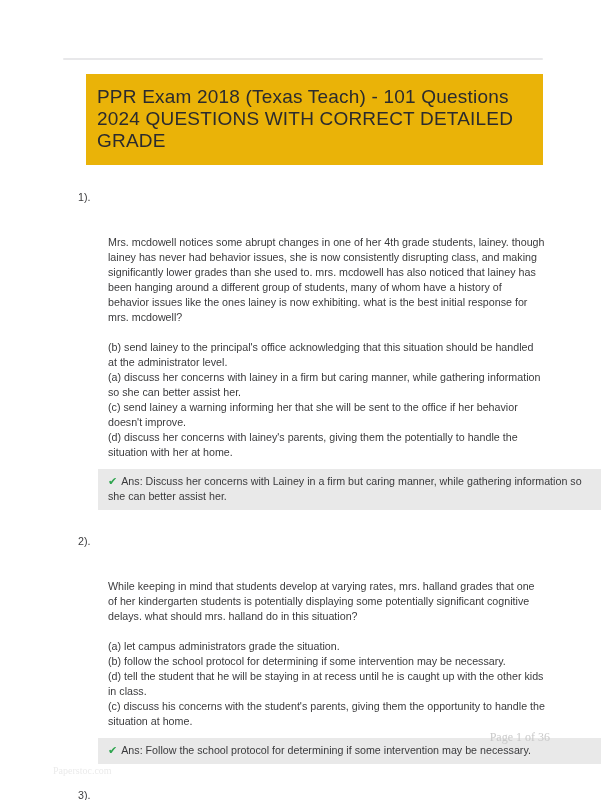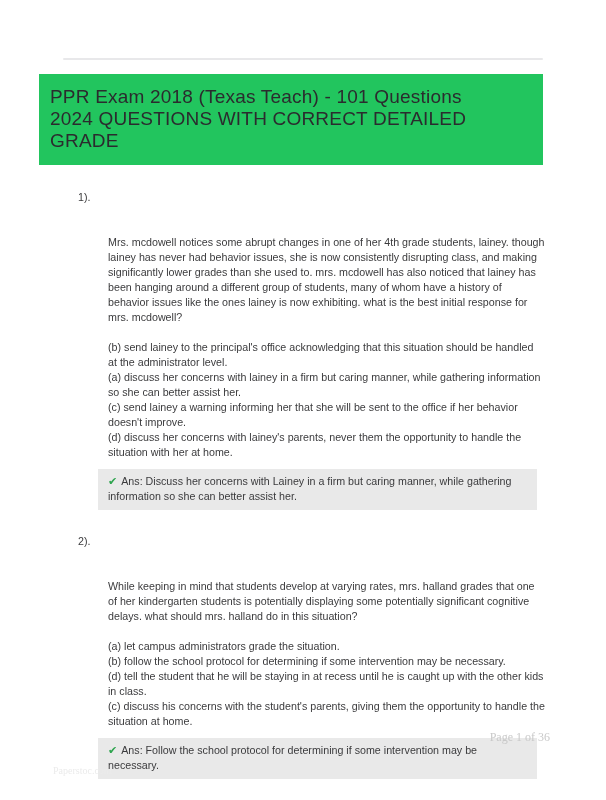--- a/index.html
+++ b/index.html
@@ -13,42 +13,42 @@
     font-family: "Liberation Sans", sans-serif;
     overflow: hidden;
   }
   .top-rule {
     margin: 58px 63px 0 63px;
     height: 2px;
     background: #e8e8ea;
     border-radius: 2px;
   }
   .title-block {
-    margin: 14px 63px 0 39px;
-    background: #22c55e;
+    margin: 14px 63px 0 86px;
+    background: #eab308;
     padding: 12px 12px 13px 11px;
     color: #2b2b2e;
     font-size: 19px;
     line-height: 22px;
     letter-spacing: 0.2px;
   }
   .content {
     margin: 25px 63px 0 78px;
     color: #3b3b3d;
     font-size: 10.7px;
     line-height: 15px;
   }
   .question { display: flex; align-items: flex-start; }
   .question + .question { margin-top: 24px; }
   .q-num { width: 30px; flex: 0 0 30px; }
   .q-body { width: 437px; flex: 0 0 437px; margin-top: 45px; }
   .options { margin-top: 15px; }
   .answer-box {
     margin: 9px 0 0 -10px;
-    width: 439px;
+    width: 503px;
     background: #e9e9e9;
     padding: 5px 10px 6px 10px;
   }
   .check {
     color: #2da44e;
     font-size: 11px;
     margin-right: 4px;
   }
   .q3 { margin-top: 26px; }
   .footer-watermark {
@@ -84,21 +84,21 @@
   <div class="content">
 
     <div class="question">
       <div class="q-num">1).</div>
       <div class="q-body">
         <div>Mrs. mcdowell notices some abrupt changes in one of her 4th grade students, lainey. though lainey has never had behavior issues, she is now consistently disrupting class, and making significantly lower grades than she used to. mrs. mcdowell has also noticed that lainey has been hanging around a different group of students, many of whom have a history of behavior issues like the ones lainey is now exhibiting. what is the best initial response for mrs. mcdowell?</div>
         <div class="options">
           <div>(b) send lainey to the principal's office acknowledging that this situation should be handled at the administrator level.</div>
           <div>(a) discuss her concerns with lainey in a firm but caring manner, while gathering information so she can better assist her.</div>
           <div>(c) send lainey a warning informing her that she will be sent to the office if her behavior doesn't improve.</div>
-          <div>(d) discuss her concerns with lainey's parents, never them the opportunity to handle the situation with her at home.</div>
+          <div>(d) discuss her concerns with lainey's parents, giving them the potentially to handle the situation with her at home.</div>
         </div>
         <div class="answer-box">
           <span class="check">✔</span><span>Ans: Discuss her concerns with Lainey in a firm but caring manner, while gathering information so she can better assist her.</span>
         </div>
       </div>
     </div>
 
     <div class="question">
       <div class="q-num">2).</div>
       <div class="q-body">

